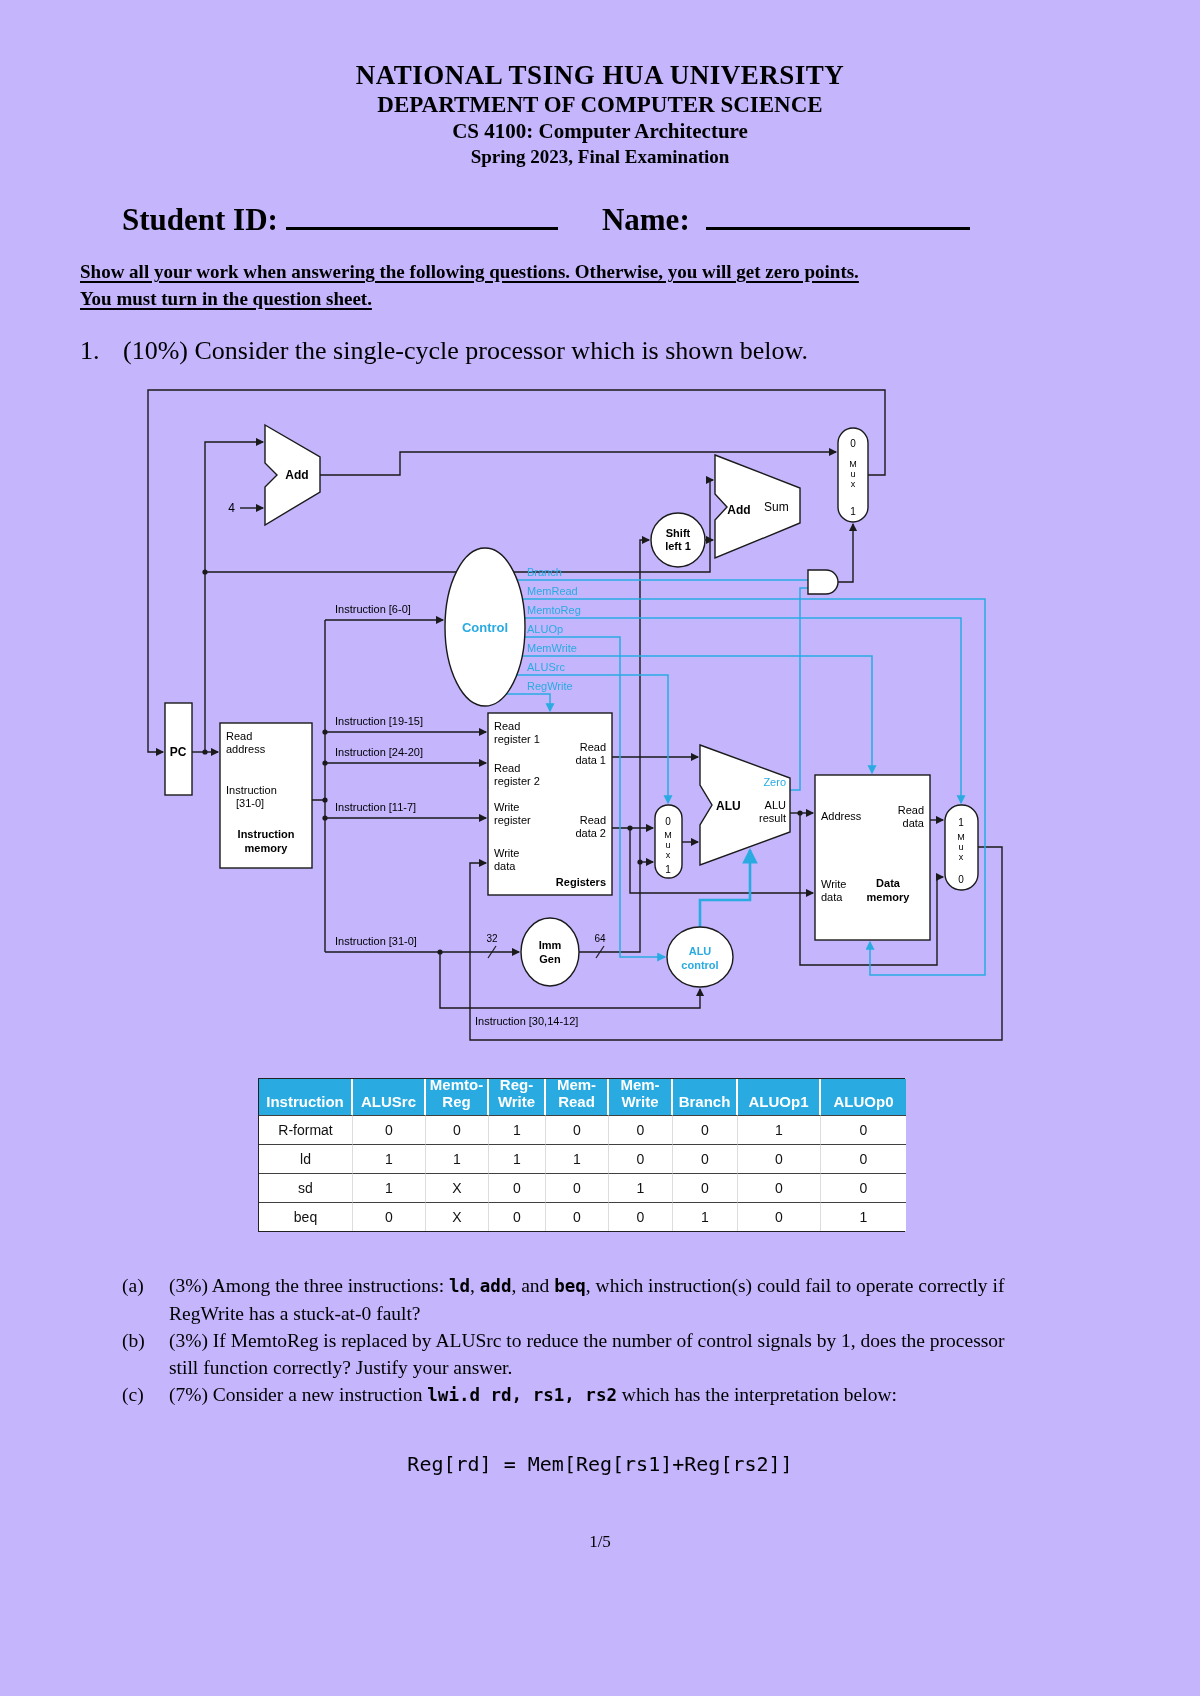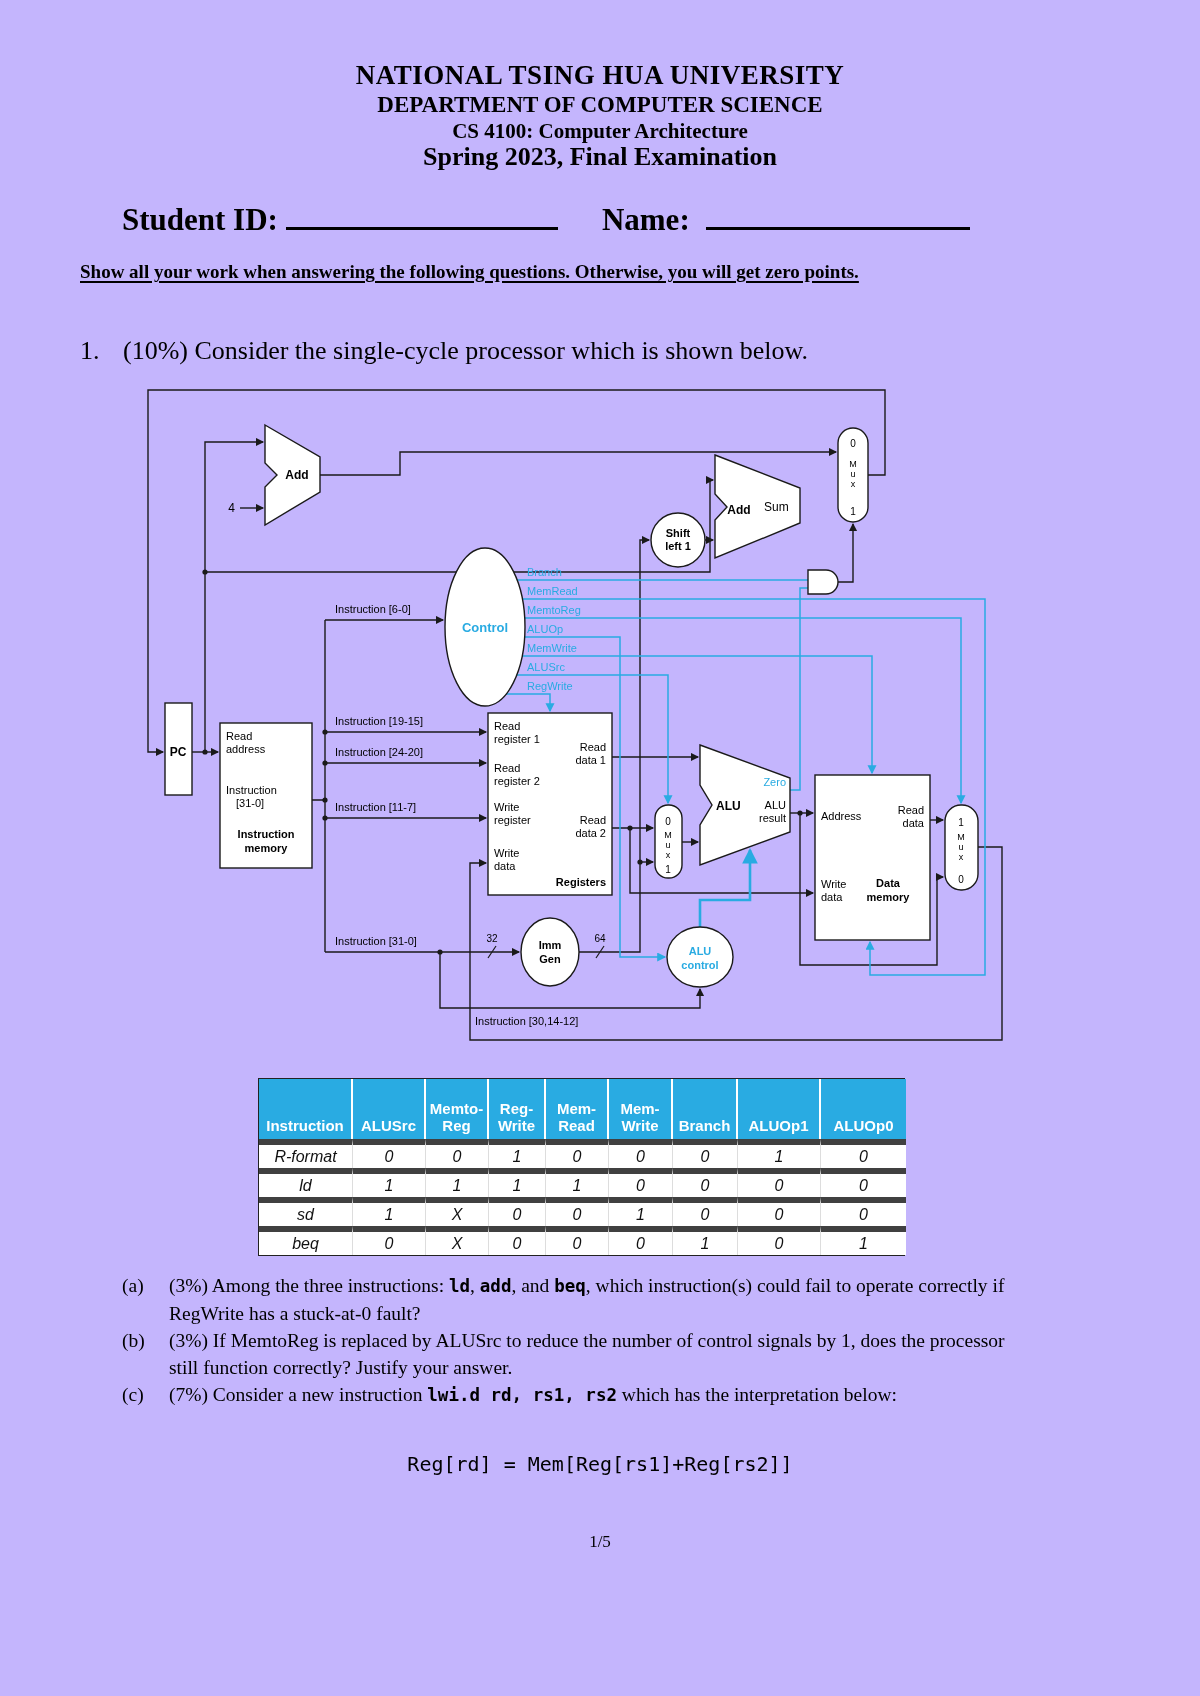--- a/index.html
+++ b/index.html
@@ -8,21 +8,21 @@
   .page {
     position:relative; width:1200px; height:1696px; background:#c4b5fd;
     margin:0 auto; overflow:hidden;
     font-family:"Liberation Serif", serif; color:#000;
   }
   
   .hdr { position:absolute; top:60px; left:0; width:100%; text-align:center; font-weight:bold; }
   .hdr .h1 { font-size:27px; line-height:31px; letter-spacing:.5px; }
   .hdr .h2 { font-size:23px; line-height:27px; }
   .hdr .h3 { font-size:21px; line-height:26px; }
-  .hdr .h4 { font-size:26px; line-height:26px; }
+  .hdr .h4 { font-size:19px; line-height:26px; }
   
   .idline { position:absolute; top:202px; left:122px; font-size:31px; font-weight:bold; white-space:nowrap; }
   .blank { display:inline-block; height:24px; border-bottom:3px solid #000; vertical-align:baseline; }
   .blank.sid { width:272px; margin-left:8px; }
   .blank.nm  { width:264px; margin-left:16px; }
   .nmlab { margin-left:44px; }
   
   .notice { position:absolute; top:258px; left:80px; width:1045px; font-size:19px; font-weight:bold; line-height:27px; }
   .notice div { text-decoration:underline; text-decoration-thickness:2px; text-underline-offset:3px; }
   
@@ -42,27 +42,27 @@
   .t12 { font-size:12px; fill:#000; }
   .tb11{ font-size:11px; font-weight:bold; fill:#000; }
   .tb12{ font-size:12px; font-weight:bold; fill:#000; }
   .tc  { fill:var(--accent); }
   .tcb { font-size:13px; font-weight:bold; fill:var(--accent); }
   .vt  { font-size:9px; fill:#000; writing-mode:vertical-rl; text-orientation:upright; }
   
   .ctable { position:absolute; left:258px; top:1078px; width:647px; border:1.5px solid #222; background:#fff;
             font-family:"Liberation Sans", sans-serif; }
   .trow { display:grid; grid-template-columns:94px 73px 63px 57px 63px 64px 65px 83px 85px; }
-  .th { background:var(--accent); color:#fff; font-weight:bold; font-size:15px; height:60px;
+  .th { background:var(--accent); color:#fff; font-weight:bold; font-size:15px; height:36px;
         display:flex; flex-direction:column; justify-content:flex-end; align-items:center;
         padding-bottom:5px; border-right:2px solid #fff; line-height:17px; }
   .th:last-child { border-right:none; }
   .th span { display:block; }
-  .td { height:29px; display:flex; align-items:center; justify-content:center; font-size:16px; color:#111;
-        border-right:1px solid #ddd; border-top:6px solid #404040; background:#fff;font-style:italic; }
+  .td { height:29px; display:flex; align-items:center; justify-content:center; font-size:14px; color:#111;
+        border-right:1px solid #ddd; border-top:1px solid #404040; background:#fff; }
   .td:last-child { border-right:none; }
   
   .subq { position:absolute; left:122px; top:1272px; width:916px; font-size:19.5px; line-height:27px; }
   .sq { display:grid; grid-template-columns:47px 1fr; }
   .code { font-family:"DejaVu Sans Mono","Liberation Mono", monospace; font-weight:bold; font-size:17.5px; }
   
   .formula { position:absolute; top:1452px; left:0; width:100%; text-align:center;
              font-family:"DejaVu Sans Mono","Liberation Mono", monospace; font-size:20px; }
   .pageno { position:absolute; top:1532px; left:0; width:100%; text-align:center; font-size:17px; }
 </style>
@@ -77,20 +77,21 @@
     <div class="h3">CS 4100: Computer Architecture</div>
     <div class="h4">Spring 2023, Final Examination</div>
   </div>
 
   <div class="idline">
     <span>Student ID:</span><span class="blank sid"></span><span class="nmlab">Name:</span><span class="blank nm"></span>
   </div>
 
   <div class="notice">
     <div>Show all your work when answering the following questions. Otherwise, you will get zero points.</div>
+    <div>You must turn in the question sheet.</div>
   </div>
 
   <div class="q1">
     <span class="qnum">1.</span><span>(10%) Consider the single-cycle processor which is shown below.</span>
   </div>
 
   <svg class="dia" width="870" height="690" viewBox="0 0 870 690">
     <defs>
       <marker id="ab" markerWidth="7" markerHeight="7" refX="5.2" refY="3" orient="auto">
         <path d="M0,0 L6,3 L0,6 z" fill="#1a1a1a"></path>

